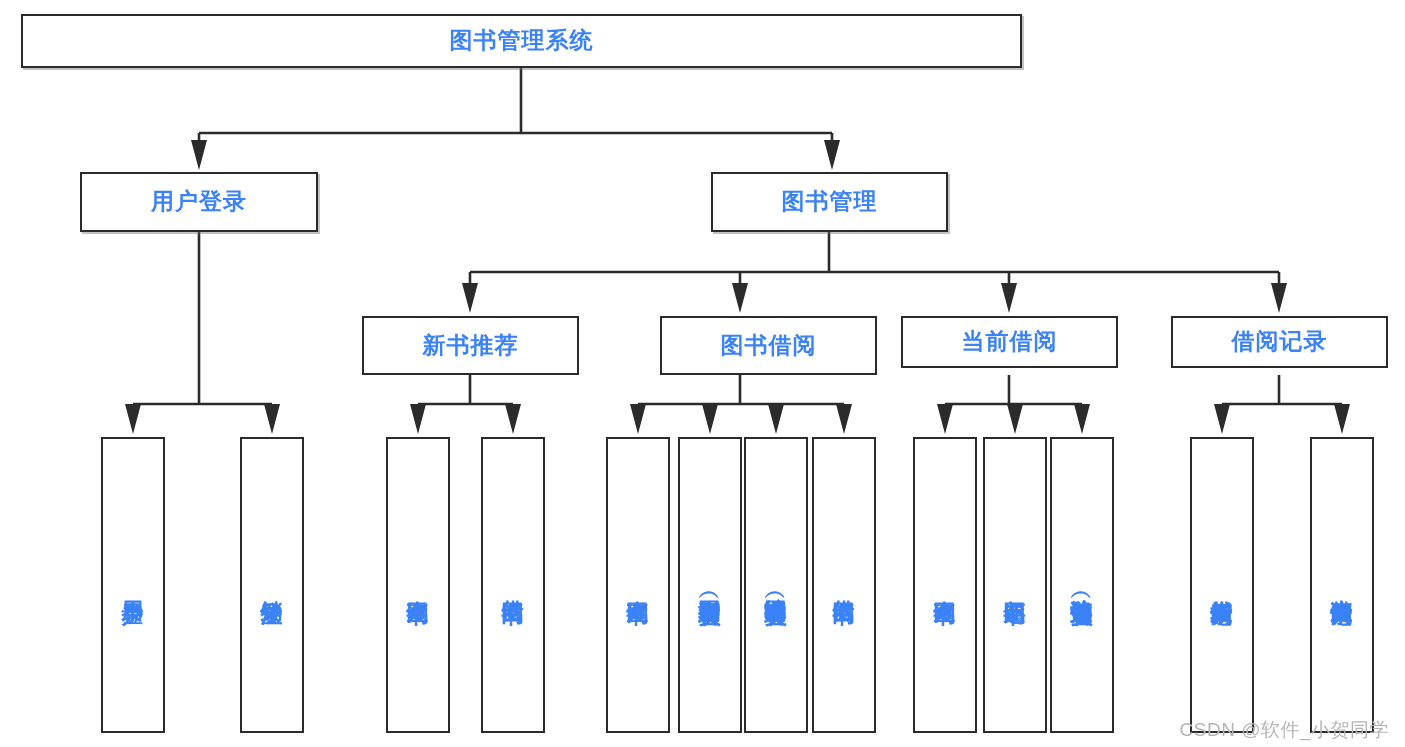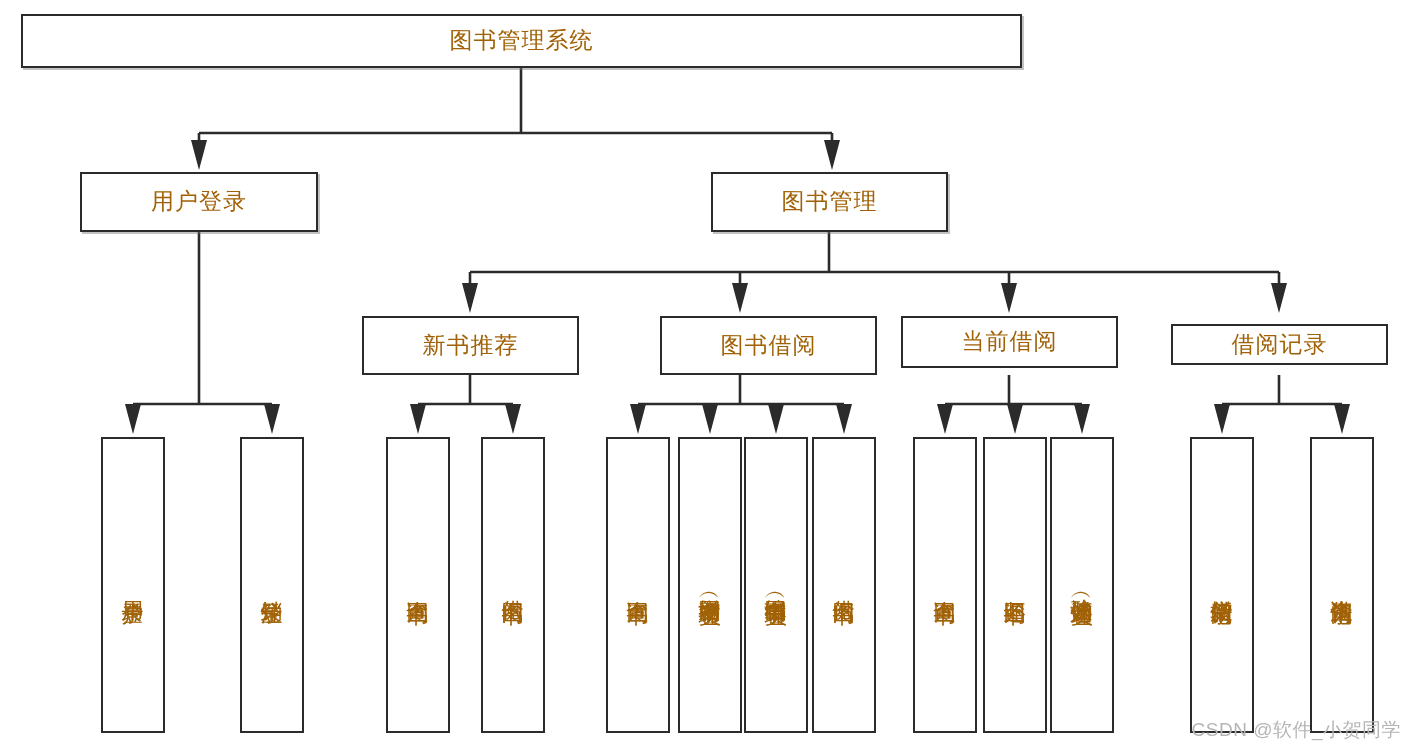--- a/index.html
+++ b/index.html
@@ -22,21 +22,22 @@
     height: 747px;
   }
   .node-box {
     position: absolute;
     box-sizing: border-box;
     border: 2.2px solid #2b2b2b;
     background: #ffffff;
     display: flex;
     align-items: center;
     justify-content: center;
-    color: #a16207;
+    color: #3b82f6;
+    font-weight: bold;
   }
   .node-box.shadowed {
     box-shadow: 2px 2px 0 0 rgba(120,120,120,0.45);
   }
   .node-label-h {
     font-size: 23px;
     line-height: 1.2;
     letter-spacing: 1px;
     white-space: nowrap;
   }
@@ -56,21 +57,21 @@
   #connectors {
     position: absolute;
     left: 0;
     top: 0;
     width: 1405px;
     height: 747px;
     pointer-events: none;
   }
   .watermark {
     position: absolute;
-    right: 4px;
+    right: 16px;
     bottom: 4px;
     font-size: 19px;
     color: #b5b5b5;
     white-space: nowrap;
     letter-spacing: 0.5px;
   }
 </style>
 </head>
 <body>
 
@@ -167,21 +168,21 @@
 
   <div class="node-box shadowed" style="left:711px; top:172px; width:237px; height:60px;">
     <span class="node-label-h">图书管理</span>
   </div>
   <div class="node-box" style="left:660px; top:316px; width:217px; height:59px;">
     <span class="node-label-h">图书借阅</span>
   </div>
   <div class="node-box" style="left:901px; top:316px; width:217px; height:52px;">
     <span class="node-label-h">当前借阅</span>
   </div>
-  <div class="node-box" style="left:1171px; top:316px; width:217px; height:41px;margin-top:8px;">
+  <div class="node-box" style="left:1171px; top:316px; width:217px; height:52px;">
     <span class="node-label-h">借阅记录</span>
   </div>
 
   <div class="node-box leaf-box" style="left:101px; top:437px; width:64px; height:296px;">
     <span class="node-label-v">用户登录</span>
   </div>
   <div class="node-box leaf-box" style="left:240px; top:437px; width:64px; height:296px;">
     <span class="node-label-v">注销登录</span>
   </div>
 

